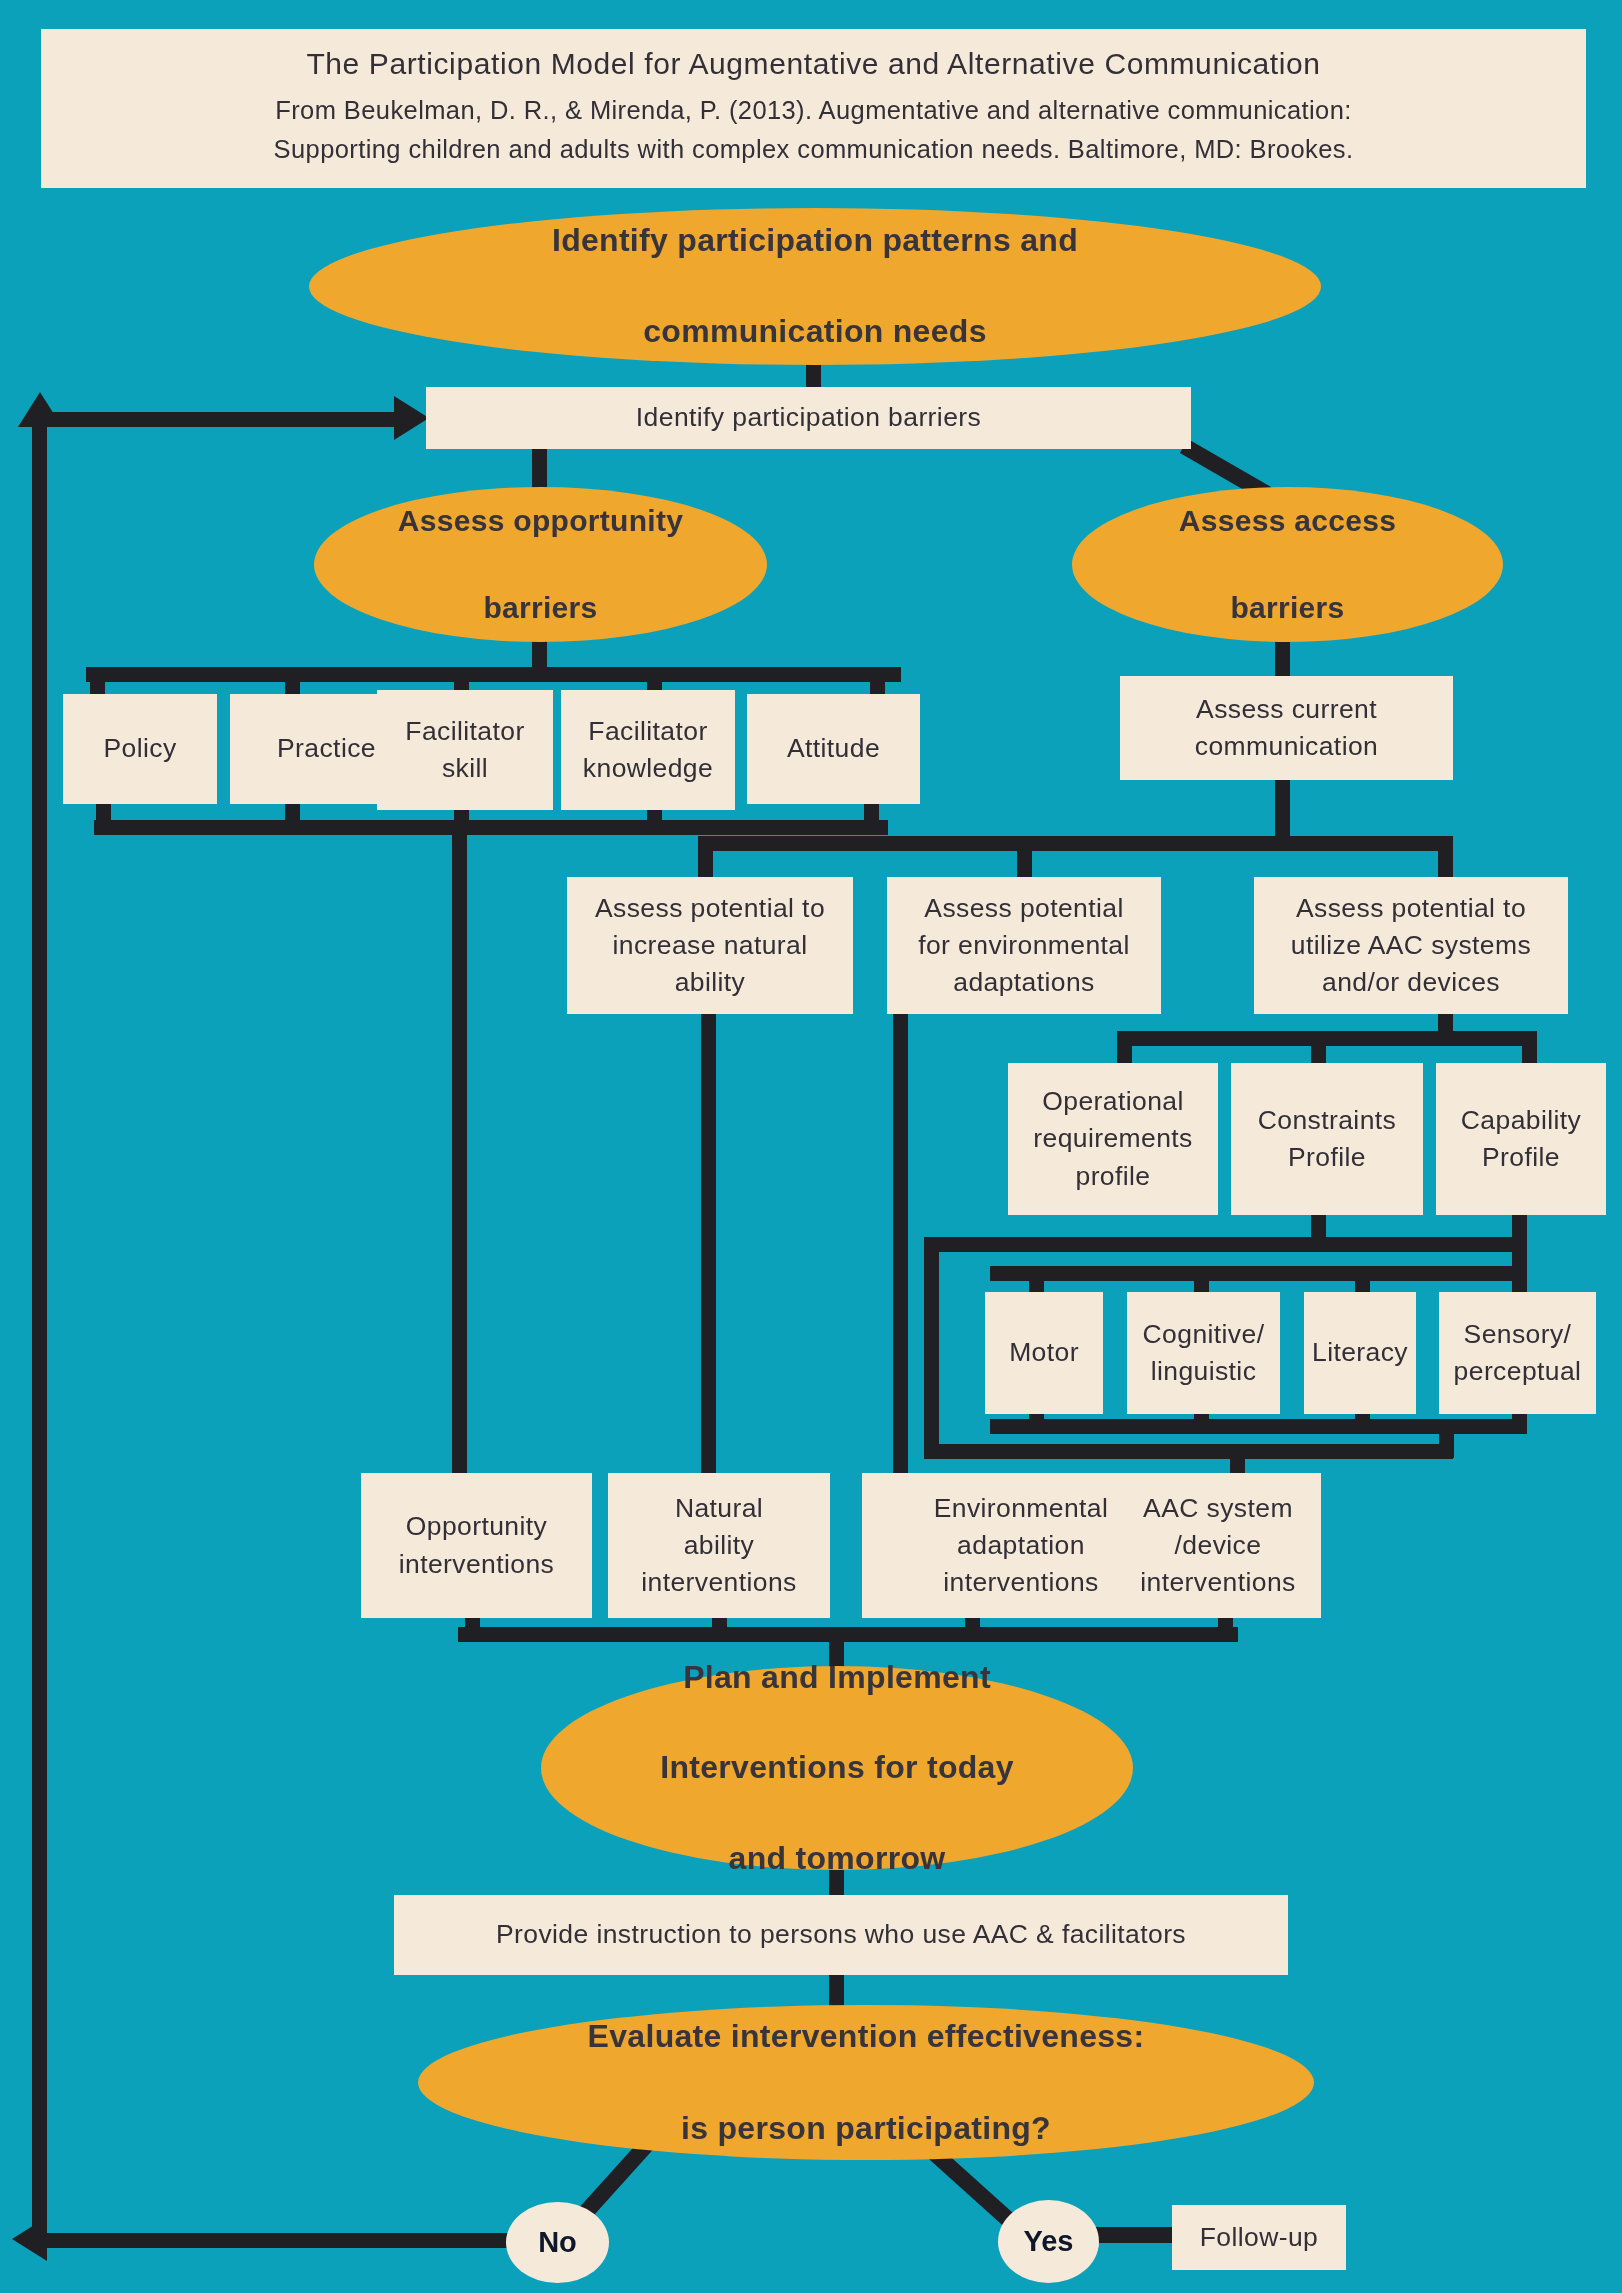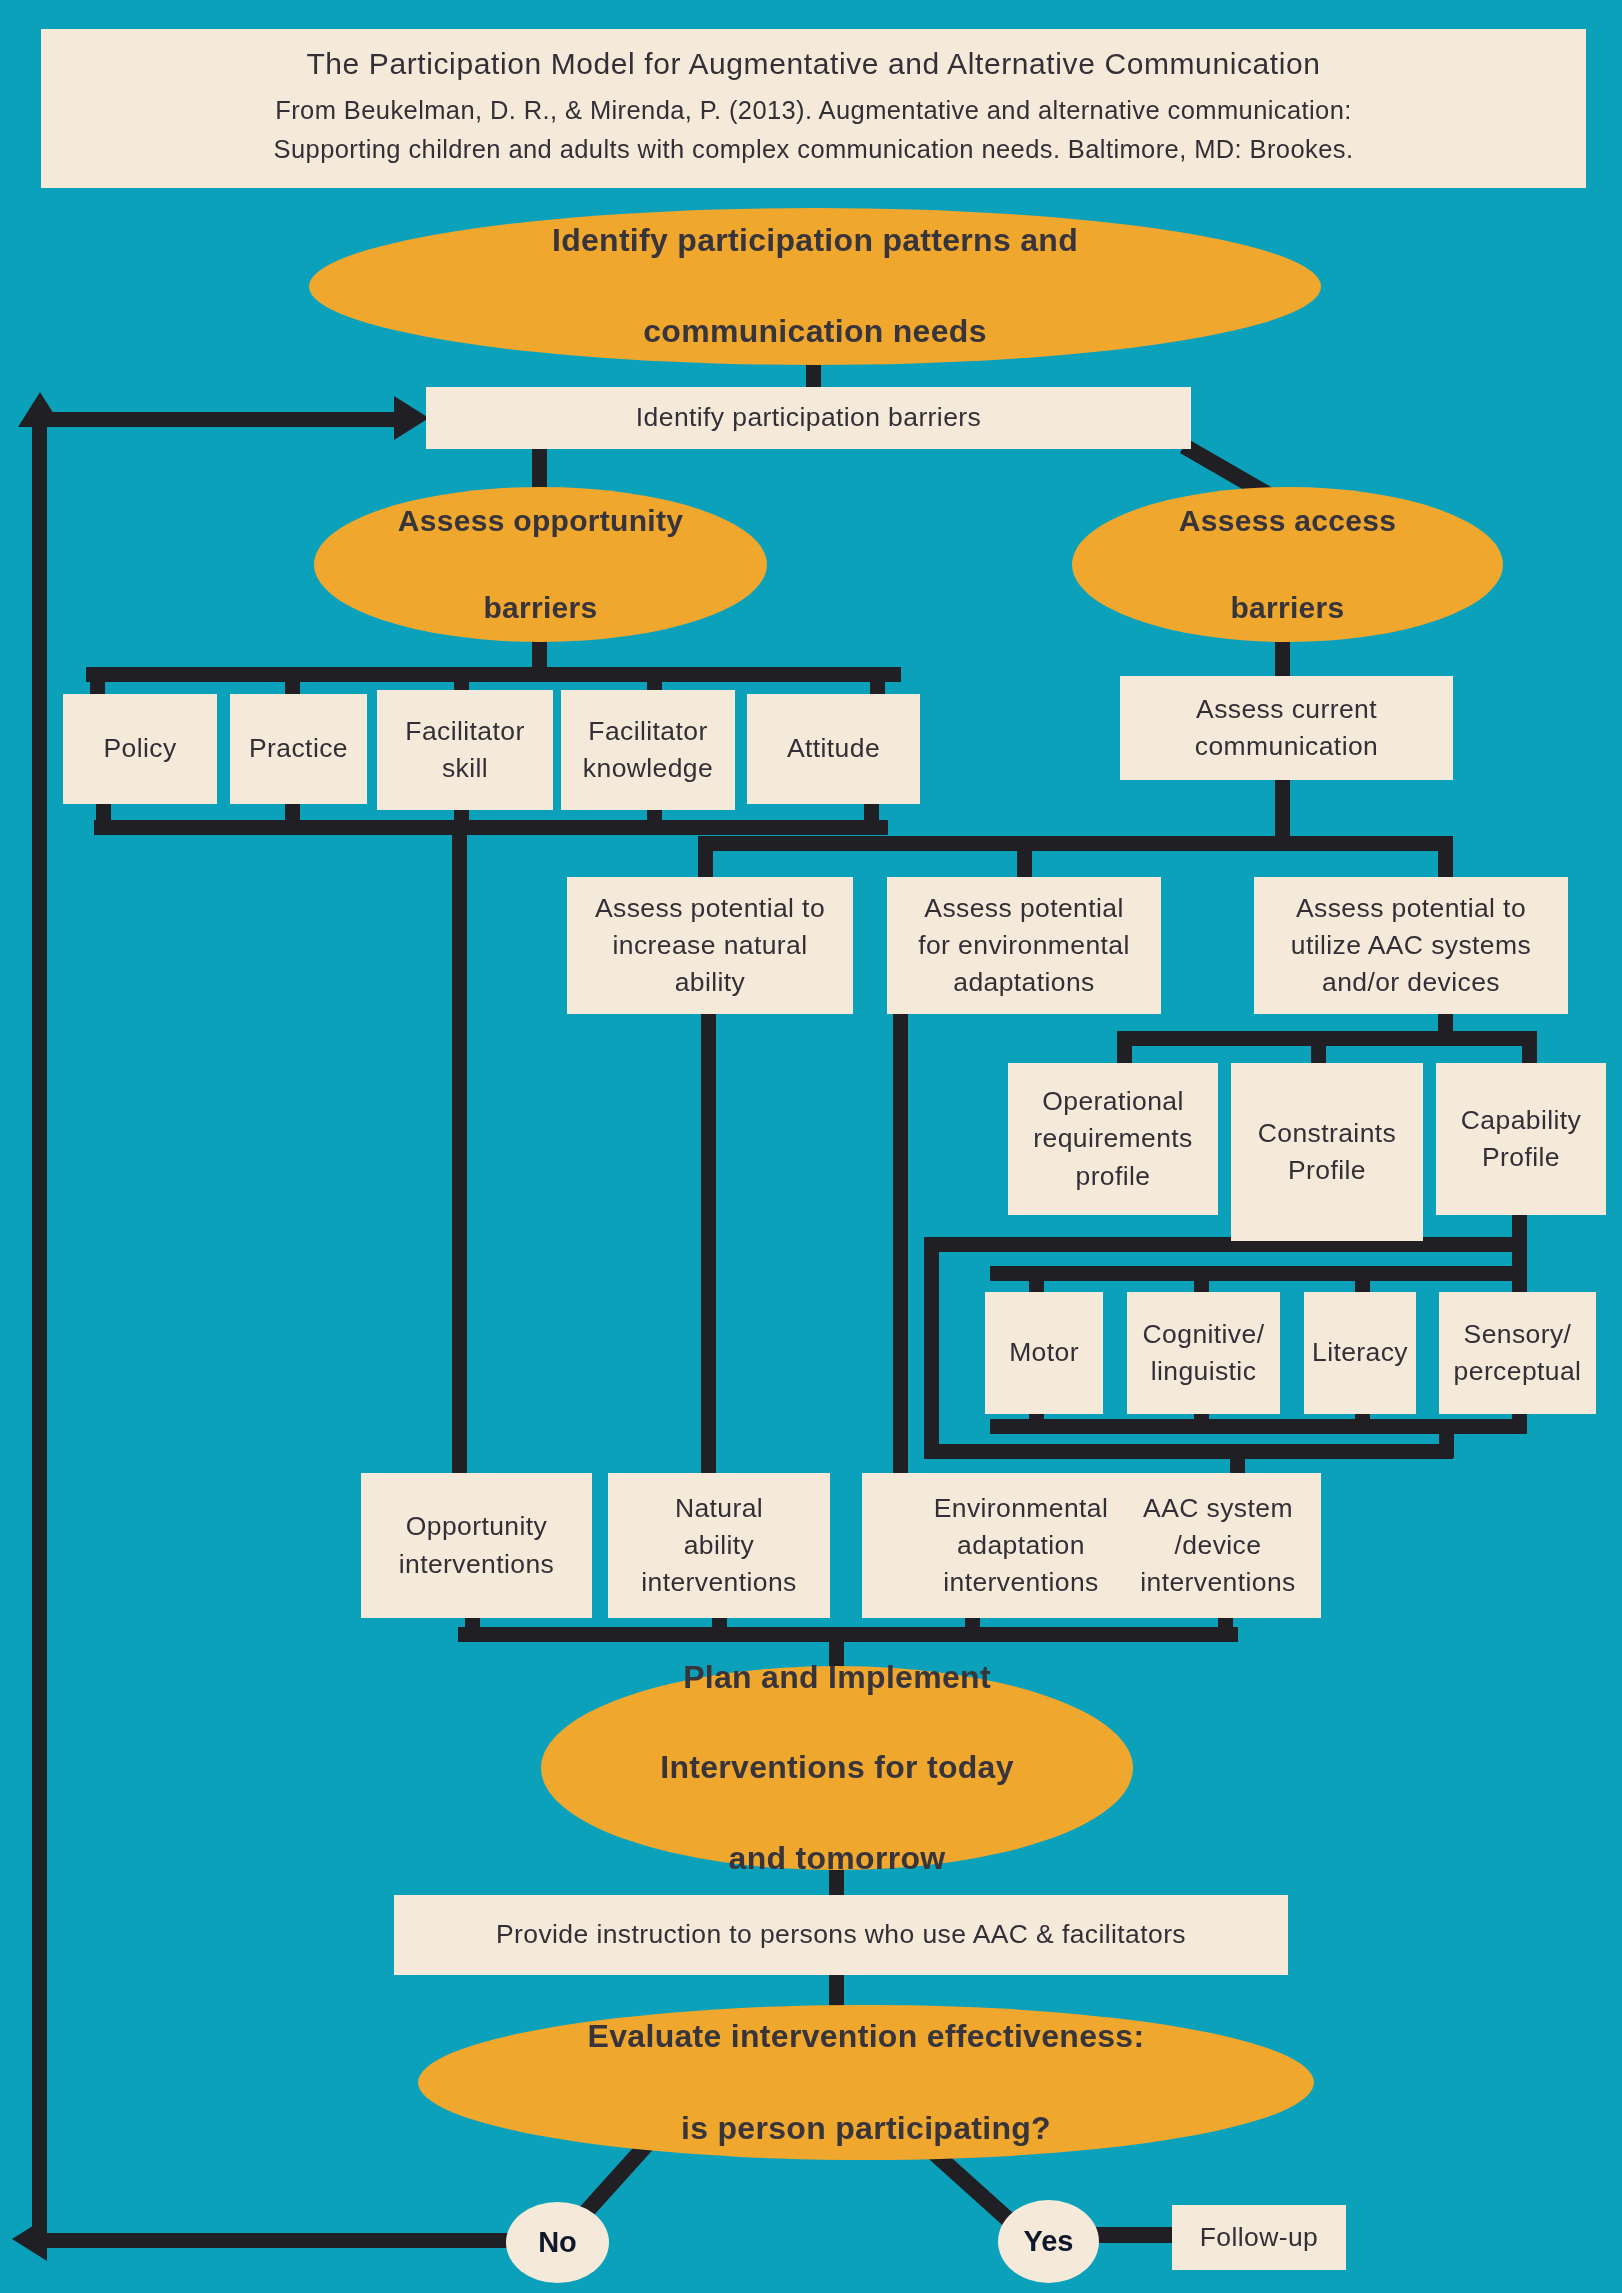--- a/index.html
+++ b/index.html
@@ -141,21 +141,21 @@
   </div>
 
   <div class="ellipse" style="left:1072px;top:487px;width:431px;height:155px;font-size:30px;line-height:1.55;">
     <span>Assess access</span>
     <span>barriers</span>
   </div>
 
   <div class="box" style="left:63px;top:694px;width:154px;height:110px;">
     <span>Policy</span>
   </div>
-  <div class="box" style="left:230px;top:694px;width:137px;height:110px;">
+  <div class="box" style="left:230px;top:694px;width:137px;height:110px;padding-left:28px;">
     <span>Practice</span>
   </div>
   <div class="box" style="left:377px;top:690px;width:176px;height:120px;">
     <span>Facilitator</span>
     <span>skill</span>
   </div>
   <div class="box" style="left:561px;top:690px;width:174px;height:120px;">
     <span>Facilitator</span>
     <span>knowledge</span>
   </div>
@@ -182,21 +182,21 @@
     <span>Assess potential to</span>
     <span>utilize AAC systems</span>
     <span>and/or devices</span>
   </div>
 
   <div class="box" style="left:1008px;top:1063px;width:210px;height:152px;">
     <span>Operational</span>
     <span>requirements</span>
     <span>profile</span>
   </div>
-  <div class="box" style="left:1231px;top:1063px;width:192px;height:178px;">
+  <div class="box" style="left:1231px;top:1063px;width:192px;height:152px;">
     <span>Constraints</span>
     <span>Profile</span>
   </div>
   <div class="box" style="left:1436px;top:1063px;width:170px;height:152px;">
     <span>Capability</span>
     <span>Profile</span>
   </div>
 
   <div class="box" style="left:985px;top:1292px;width:118px;height:122px;">
     <span>Motor</span>

